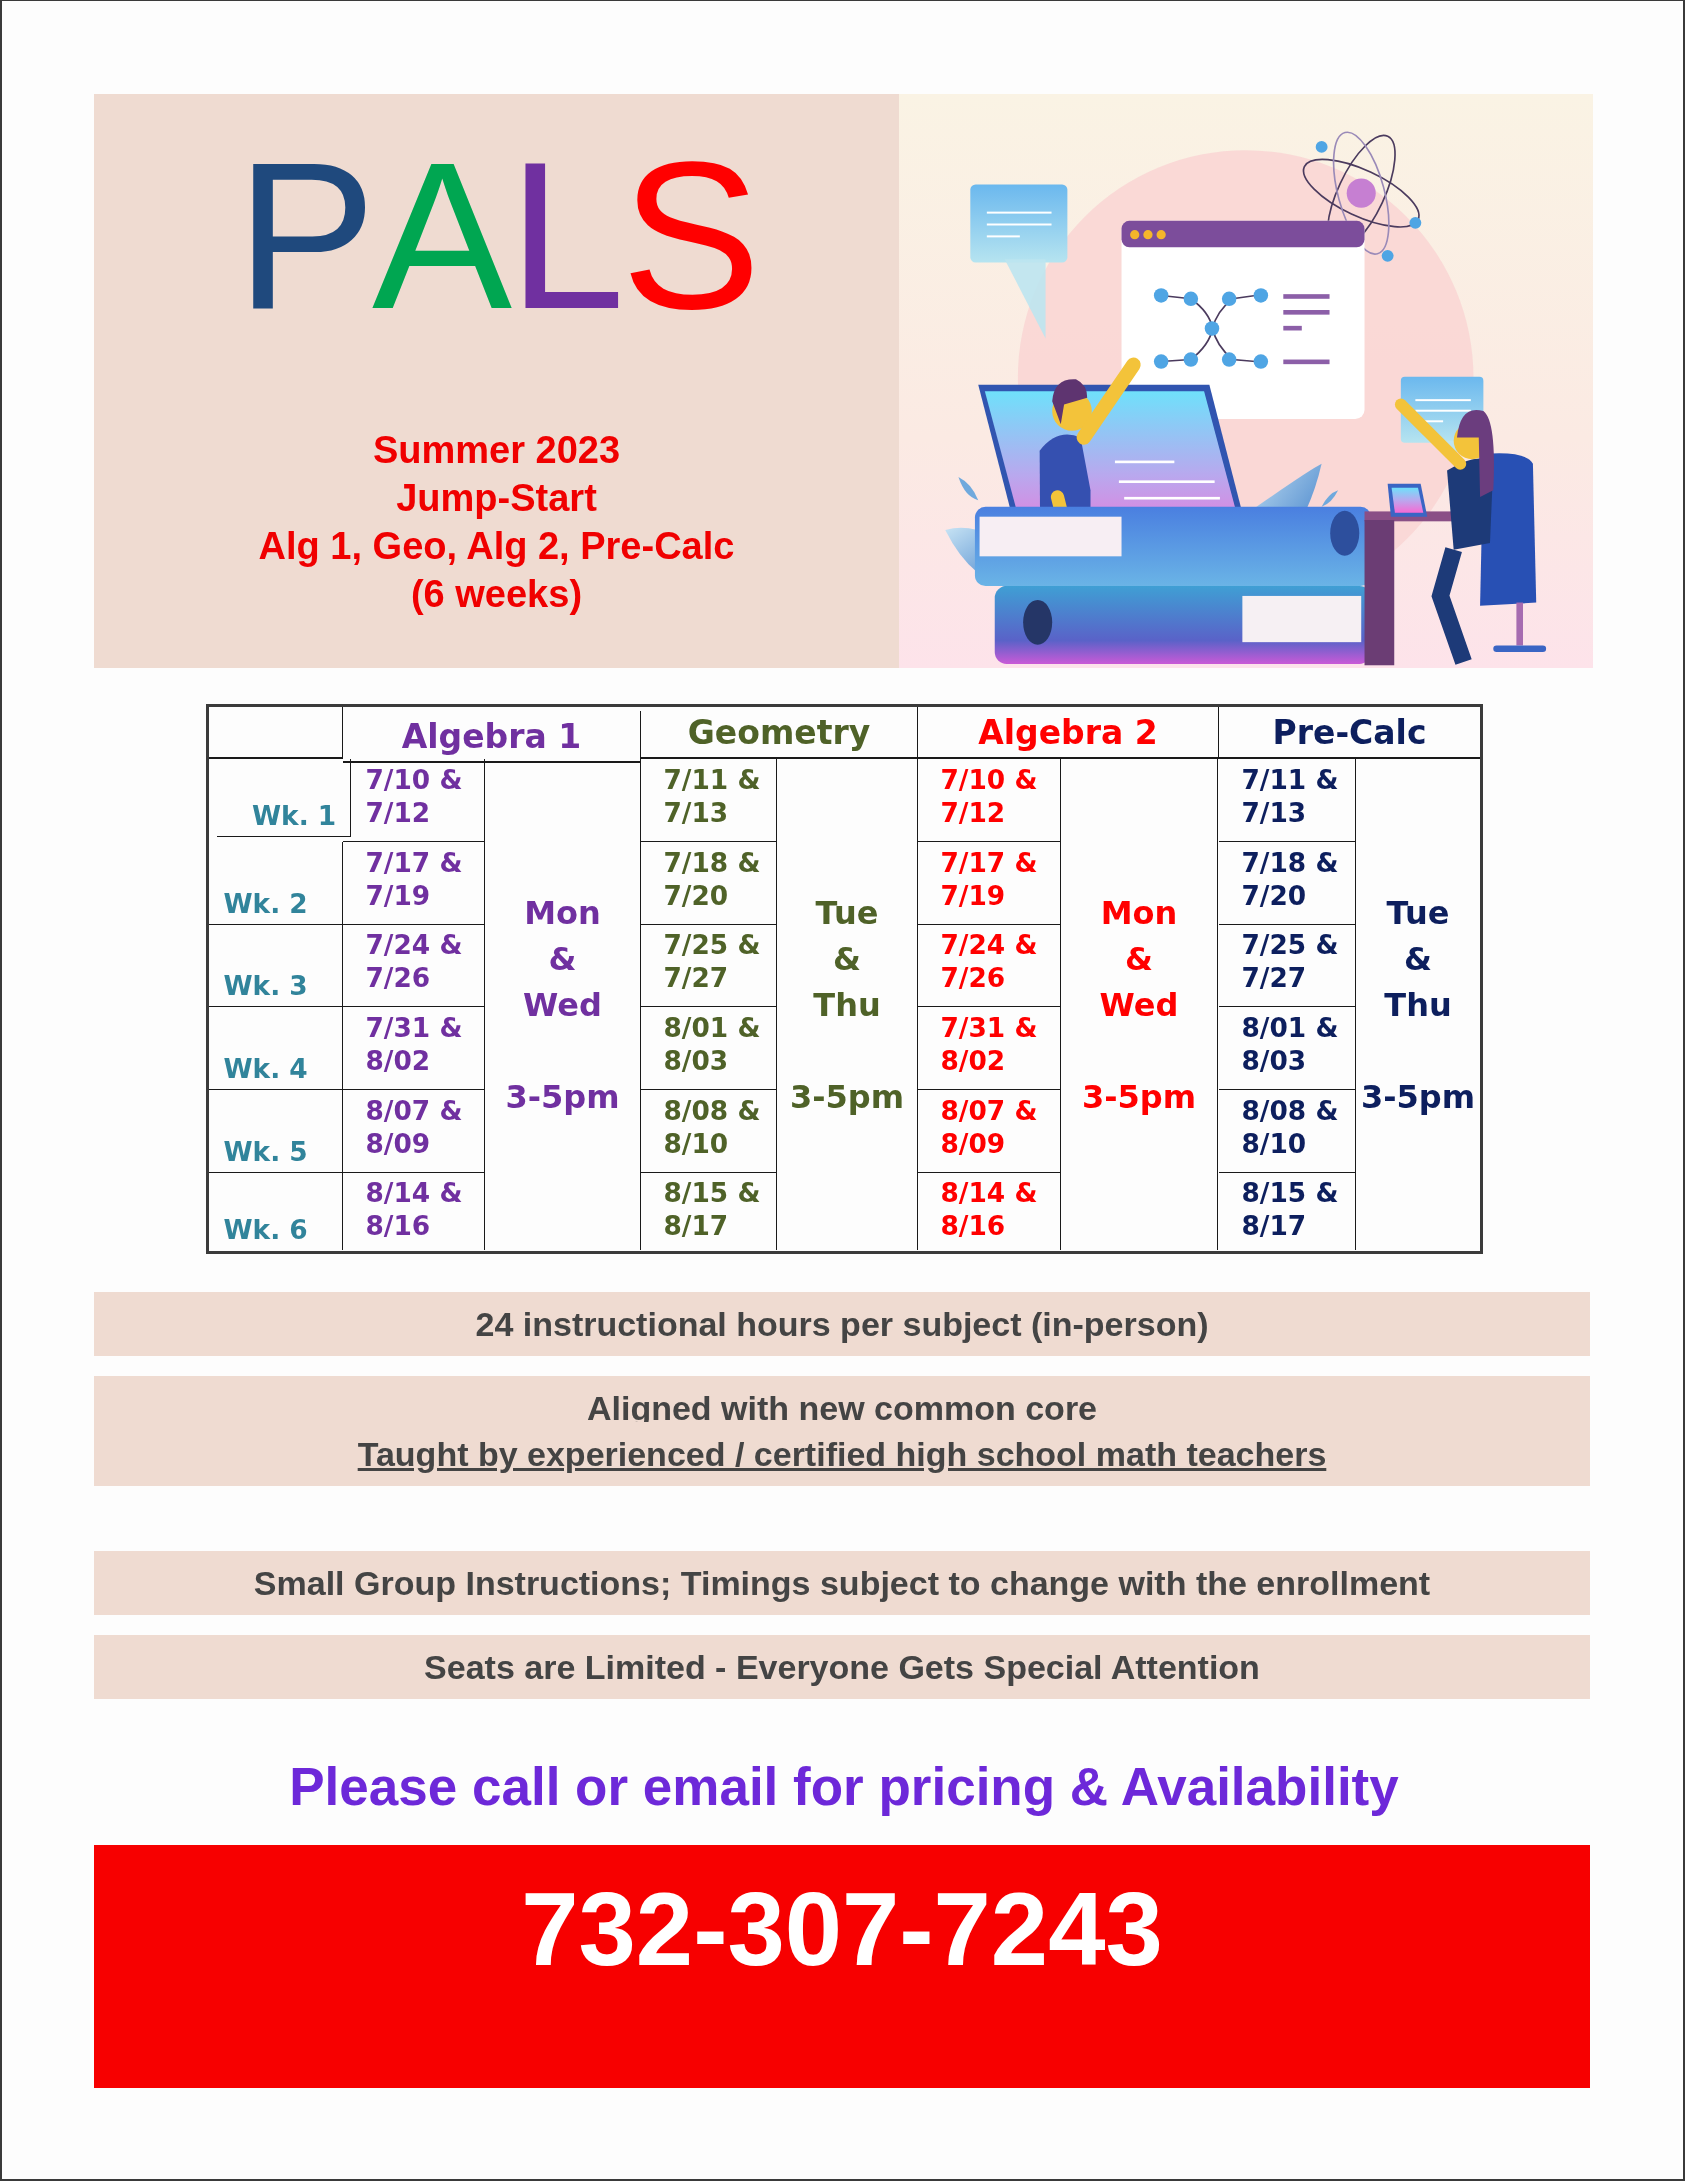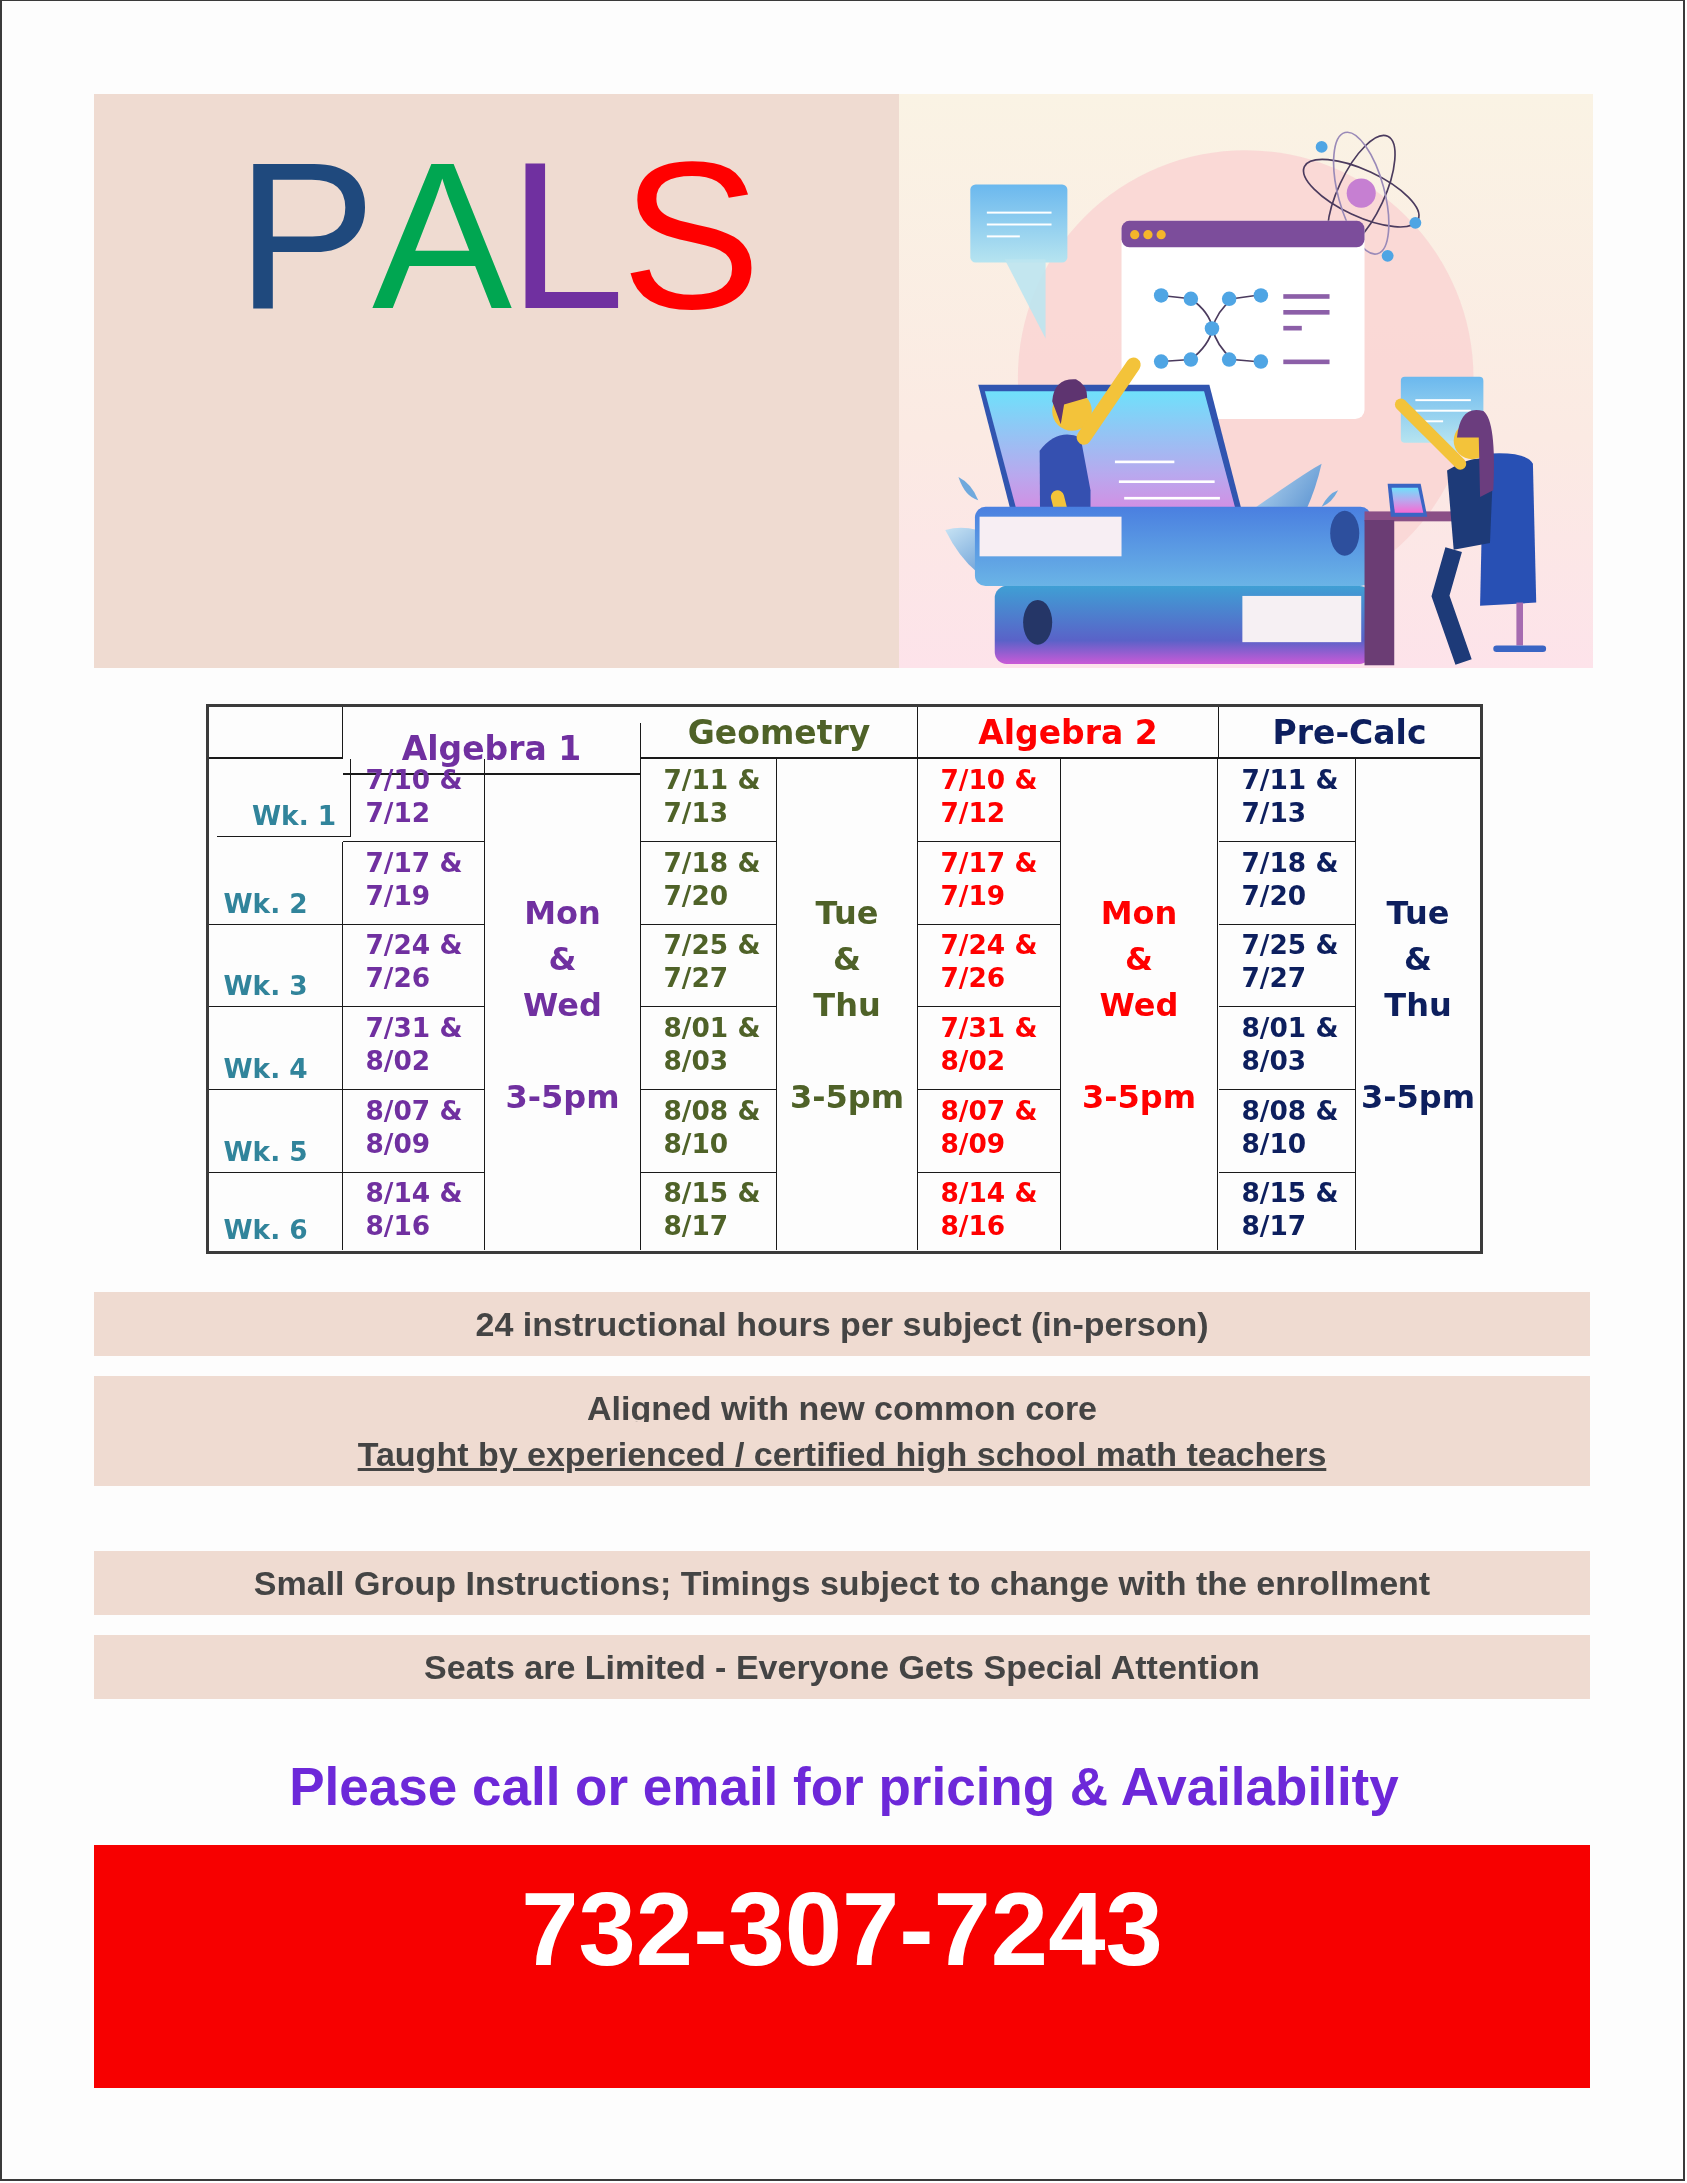--- a/index.html
+++ b/index.html
@@ -55,20 +55,26 @@
 </style>
 </head>
 <body>
 
 <div class="page-frame"></div>
 
 <div class="banner">
   <div class="banner-left">
     <div class="logo">
       <span style="color:#1f497d">P</span><span style="color:#00a651">A</span><span style="color:#7030a0">L</span><span style="color:#ff0000">S</span>
+    </div>
+    <div class="promo">
+      <div>Summer 2023</div>
+      <div>Jump-Start</div>
+      <div>Alg 1, Geo, Alg 2, Pre-Calc</div>
+      <div>(6 weeks)</div>
     </div>
   </div>
 
   <div class="banner-right">
     <svg class="illus" viewBox="0 0 1051 869" xmlns="http://www.w3.org/2000/svg">
       <defs>
         <linearGradient id="screenG" x1="0" y1="0" x2="0" y2="1">
           <stop offset="0" stop-color="#6fe0fb"></stop>
             <stop offset="0.5" stop-color="#b9a8ee"></stop>
             <stop offset="1" stop-color="#f76ad3"></stop>
@@ -195,21 +201,21 @@
         <rect x="935" y="770" width="10" height="65" fill="#a66bb0"></rect>
         <rect x="900" y="835" width="80" height="10" rx="5" fill="#3a65c4"></rect>
       </g>
     </svg>
   </div>
 </div>
 
 <div class="schedule">
 
   <div class="cell hdr" style="left:0;top:0;width:134px;height:52px;"></div>
-  <div class="cell hdr" style="left:134px;top:16px;width:298px;height:52px;color:#7030a0;">Algebra 1</div>
+  <div class="cell hdr" style="left:134px;top:4px;width:298px;height:52px;color:#7030a0;">Algebra 1</div>
   <div class="cell hdr" style="left:432px;top:0;width:277px;height:52px;color:#4f6228;">Geometry</div>
   <div class="cell hdr" style="left:709px;top:0;width:301px;height:52px;color:#ff0000;">Algebra 2</div>
   <div class="cell hdr" style="left:1010px;top:0;width:261px;height:52px;color:#0d1f5e;border-right:none;">Pre-Calc</div>
 
   <div class="cell wk" style="left:8px;top:52px;width:134px;height:78px;padding-left:35px;">Wk. 1</div>
   <div class="cell wk" style="left:0;top:135px;width:134px;height:83px;">Wk. 2</div>
   <div class="cell wk" style="left:0;top:217px;width:134px;height:83px;">Wk. 3</div>
   <div class="cell wk" style="left:0;top:300px;width:134px;height:83px;">Wk. 4</div>
   <div class="cell wk" style="left:0;top:383px;width:134px;height:83px;">Wk. 5</div>
   <div class="cell wk" style="left:0;top:465px;width:134px;height:78px;border-bottom:none;">Wk. 6</div>

